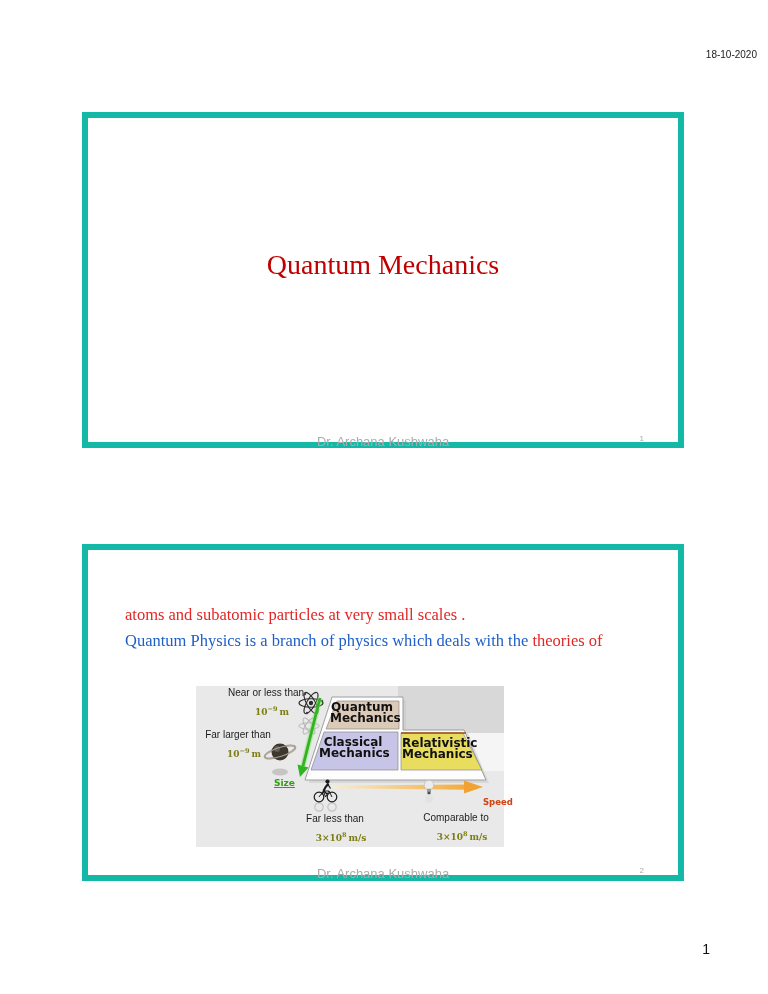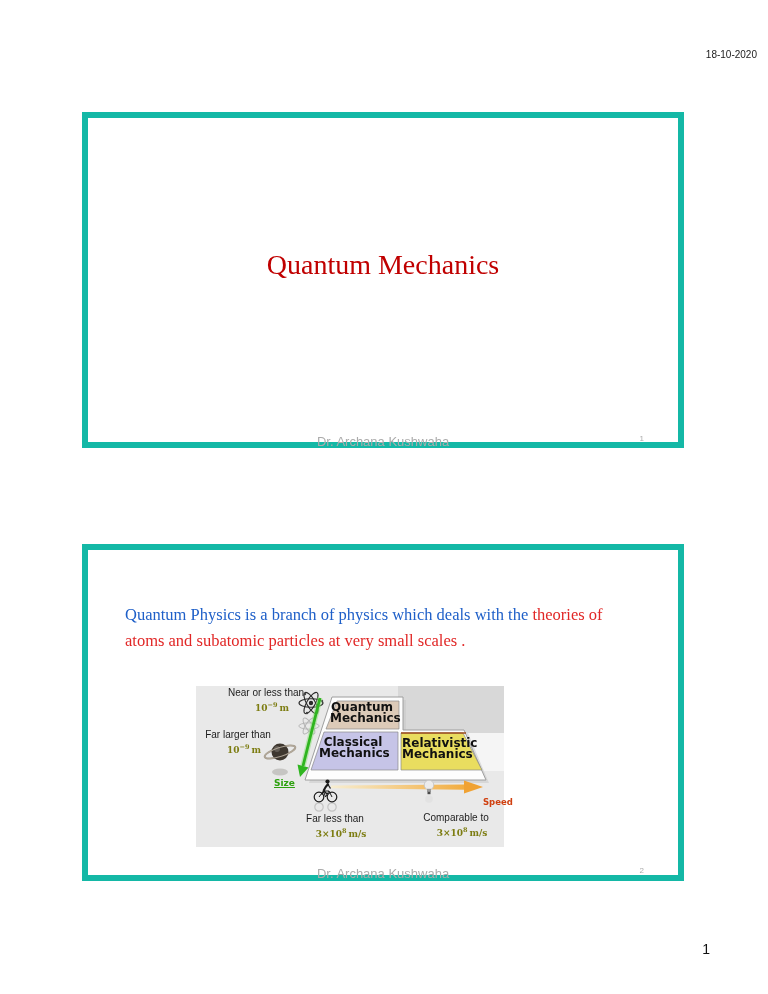--- a/index.html
+++ b/index.html
@@ -22,21 +22,21 @@
   .para{position:absolute;left:37px;top:52px;font-family:"Liberation Serif",serif;
     font-size:16.5px;line-height:26px;}
   .para .line{white-space:nowrap;}
   .blue{color:var(--text-blue,#1e5fc8);}
   .red{color:var(--text-red,#e12726);}
 
   .diagram{position:absolute;left:108px;top:136px;width:308px;height:161px;}
   .diagram svg{position:absolute;left:0;top:0;}
   .dcol{position:absolute;text-align:center;}
   .dtext{font-size:10px;color:#1c1c1c;font-family:Liberation Sans, sans-serif;line-height:11px;}
-  .val{font-family:"DejaVu Serif",serif;font-weight:bold;font-size:9px;line-height:12px;
+  .val{font-family:"DejaVu Serif",serif;font-weight:bold;font-size:9px;line-height:20px;
     color:var(--olive,#7d7d12);margin-top:1px;margin-left:12px;}
   .val sup{font-size:6.5px;}
   .val .unit{margin-left:2px;}
   .boxlabel{position:absolute;text-align:center;font-family:"DejaVu Sans",sans-serif;
     font-weight:bold;font-size:12px;line-height:11px;color:#111;}
   .size-label{position:absolute;left:78px;top:92px;font-family:"DejaVu Sans",sans-serif;
     font-weight:bold;font-size:9px;color:var(--size-green,#2da10f);text-decoration:underline;}
   .speed-label{position:absolute;left:287px;top:95px;font-family:"DejaVu Sans",sans-serif;
     font-weight:bold;font-size:8.5px;color:var(--speed-orange,#d04010);white-space:nowrap;margin-top:16px;}
 </style>
@@ -46,22 +46,22 @@
 <div class="date">18-10-2020</div>
 
 <div class="slide slide1">
   <div class="slide-title">Quantum Mechanics</div>
   <div class="slide-footer">Dr. Archana Kushwaha</div>
   <div class="slide-num">1</div>
 </div>
 
 <div class="slide slide2">
   <div class="para">
+    <div class="line"><span class="red">atoms and subatomic particles at very small scales .</span></div>
     <div class="line"><span class="blue">Quantum Physics is a branch of physics which deals with the </span><span class="red">theories of</span></div>
-    <div class="line"><span class="red">atoms and subatomic particles at very small scales .</span></div>
   </div>
 
   <div class="diagram">
     <svg width="308" height="161" viewBox="0 0 308 161">
       <defs>
         <linearGradient id="speedGrad" x1="0" y1="0" x2="1" y2="0">
           <stop offset="0" stop-color="#f7eed2"></stop>
           <stop offset="1" stop-color="#f2ac3e"></stop>
         </linearGradient>
       </defs>

